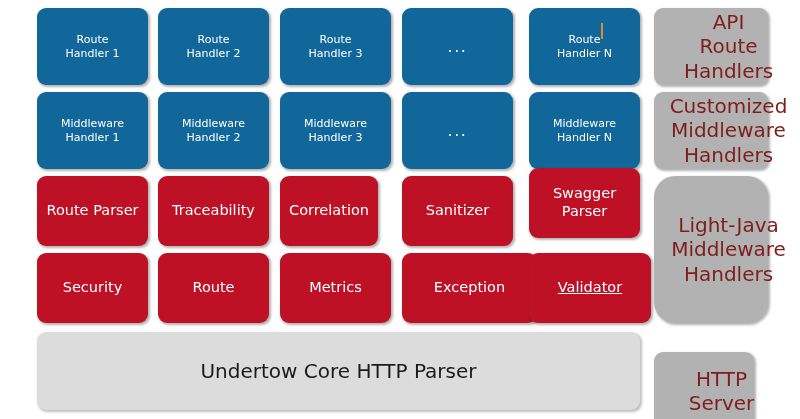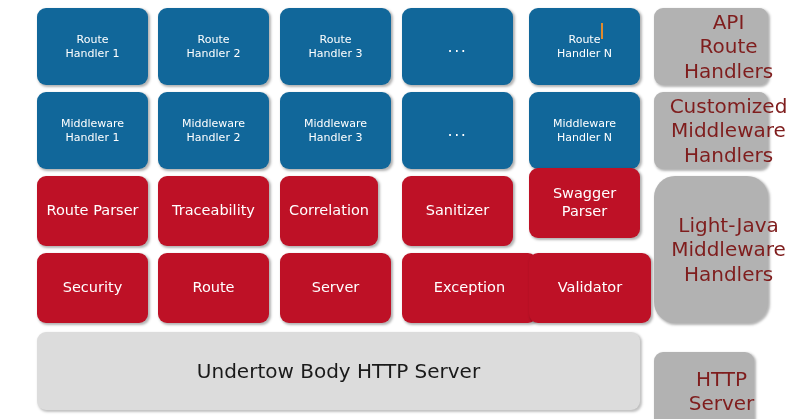--- a/index.html
+++ b/index.html
@@ -133,27 +133,27 @@
 
   <div class="box red" style="left:402px; top:176px; width:111px; height:70px;">Sanitizer</div>
 
   <div class="box red" style="left:529px; top:168px; width:111px; height:70px;">Swagger
 Parser</div>
 
   <div class="box red" style="left:37px; top:253px; width:111px; height:70px;">Security</div>
 
   <div class="box red" style="left:158px; top:253px; width:111px; height:70px;">Route</div>
 
-  <div class="box red" style="left:280px; top:253px; width:111px; height:70px;">Server</div>
+  <div class="box red" style="left:280px; top:253px; width:111px; height:70px;">Metrics</div>
 
   <div class="box red" style="left:402px; top:253px; width:135px; height:70px;">Exception</div>
 
-  <div class="box red" style="left:529px; top:253px; width:122px; height:70px;">Validator</div>
+  <div class="box red" style="left:529px; top:253px; width:122px; height:70px;text-decoration:underline;">Validator</div>
 
   <div class="box gray" style="left:654px; top:176px; width:114px; height:147px;border-radius:21px;">Light-Java
 Middleware
 Handlers</div>
 
-  <div class="box lightgray" style="left:37px; top:332px; width:603px; height:78px;">Undertow Body HTTP Server</div>
+  <div class="box lightgray" style="left:37px; top:332px; width:603px; height:78px;">Undertow Core HTTP Parser</div>
 
   <div class="box gray" style="left:654px; top:352px; width:100px; height:78px;">HTTP Server</div>
 
 </div>
 
 </body></html>

